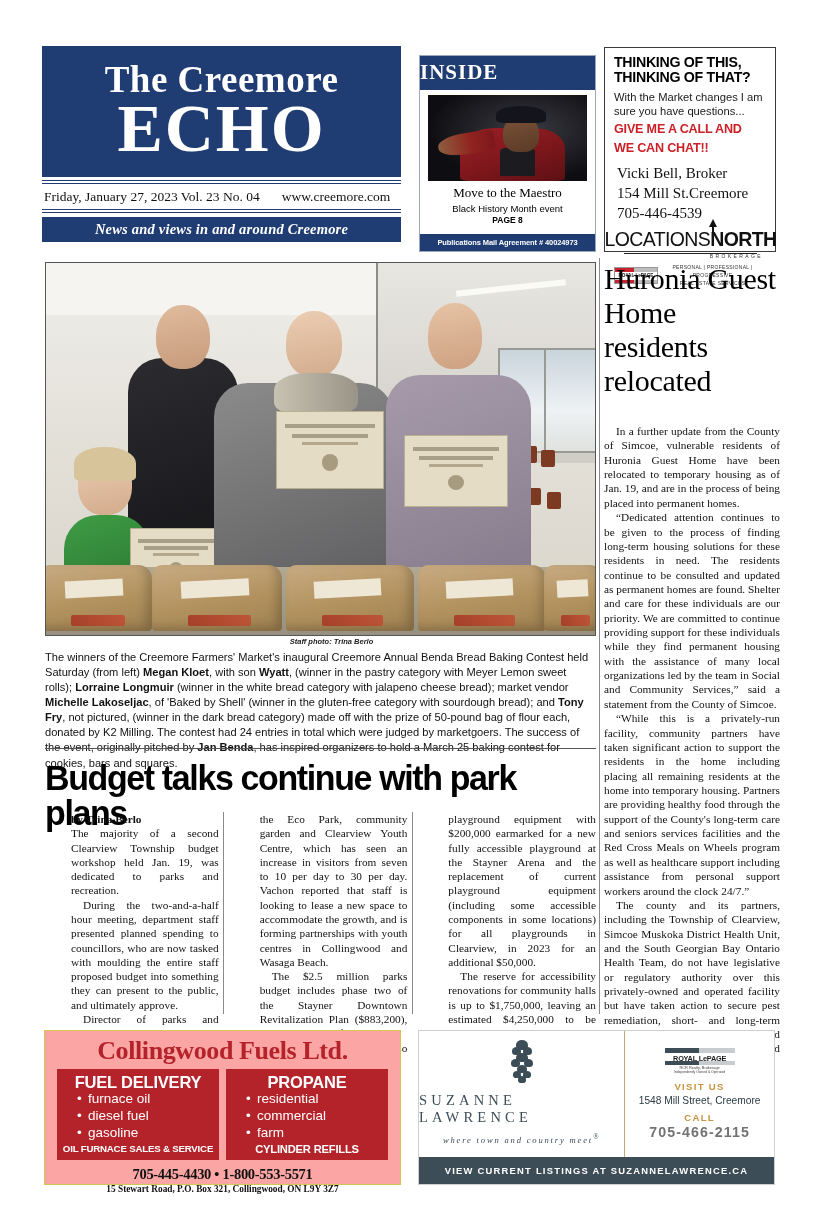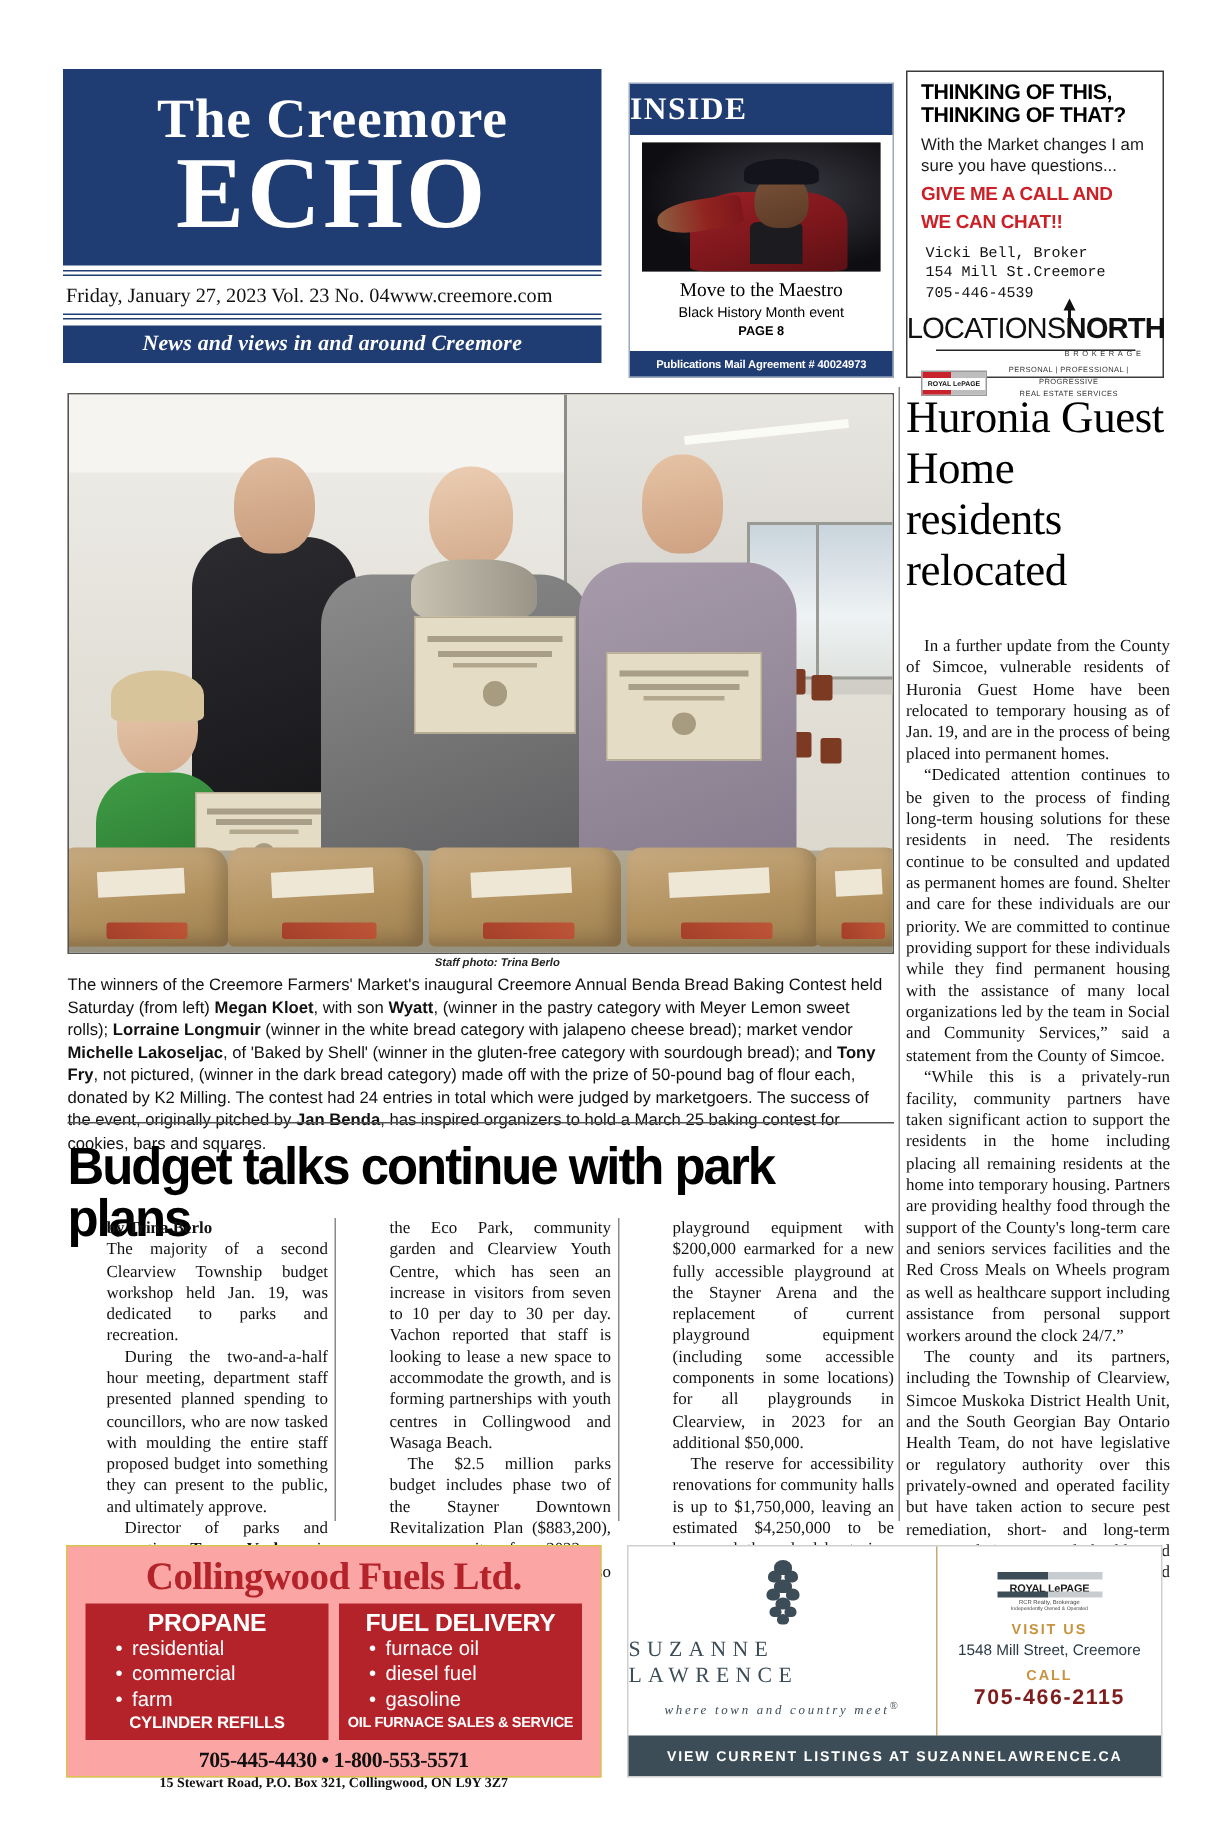--- a/index.html
+++ b/index.html
@@ -20,21 +20,21 @@
     color:#fff; line-height:1;
   }
   .mast-the { font-family:"Liberation Serif", serif; font-weight:bold; font-size:37px; letter-spacing:0.5px; margin-bottom:-4px;}
   .mast-echo { font-family:"Liberation Serif", serif; font-weight:bold; font-size:68px; letter-spacing:2px; }
   .mast-rule { width:100%; height:4px; border-top:1.5px solid #1f3c73; border-bottom:1.5px solid #1f3c73; margin-top:3px;}
   .mast-date-row {
     display:flex; align-items:center; justify-content:flex-start;
     font-size:13.5px; padding:5px 2px 4px 2px; color:#111;
   }
   .mast-date { }
-  .mast-url { }
+  .mast-url { margin-left:22px; }
   .mast-rule2 { width:100%; height:4px; border-top:1.5px solid #1f3c73; border-bottom:1.5px solid #1f3c73; margin-bottom:4px;}
   .mast-tag {
     width:100%; height:25px; background:#1f3c73; color:#fff;
     display:flex; align-items:center; justify-content:center;
     font-style:italic; font-weight:bold; font-size:14.5px; letter-spacing:0.2px;
   }
 
   
   .inside-box { position:absolute; left:419px; top:55px; width:177px; height:197px;
                 border:1px solid #9aa7bd; background:#fff; }
@@ -64,21 +64,21 @@
   
   .tr-ad { position:absolute; left:604px; top:47px; width:172px; height:205px;
            border:1px solid #3b3b3b; background:#fff; padding:7px 8px 5px 9px; }
   .tr-h { font-family:"Liberation Sans",sans-serif; font-weight:bold; font-size:14.2px;
           line-height:1.07; color:#000; letter-spacing:-0.3px;}
   .tr-body { font-family:"Liberation Sans",sans-serif; font-size:11.2px; line-height:1.18;
              color:#1a1a1a; margin-top:6px; }
   .tr-red { font-family:"Liberation Sans",sans-serif; font-weight:bold; font-size:12.6px;
             line-height:1.1; color:#cc2027; margin-top:5px; letter-spacing:-0.2px;}
   .tr-red .ex { color:#cc2027; }
-  .tr-info { font-family:Liberation Mono, monospace; font-size:10px; line-height:1.35;
+  .tr-info { font-family:Liberation Serif, serif; font-size:15px; line-height:1.35;
              color:#111; margin-top:7px; padding-left:3px;}
   .tr-logo-wrap { margin-top:5px; }
   .tr-logo { font-family:"Liberation Sans",sans-serif; font-size:19.5px; letter-spacing:-0.6px;
              color:#111; display:flex; align-items:baseline; justify-content:center; position:relative;}
   .tr-logo .b { font-weight:bold; }
   .tr-arrow { position:absolute; left:95px; top:-9px; width:0; height:0;
               border-left:4px solid transparent; border-right:4px solid transparent; border-bottom:8px solid #111;}
   .tr-arrow-stem { position:absolute; left:98px; top:-2px; width:2px; height:7px; background:#111;}
   .tr-brokerage { font-family:"Liberation Sans",sans-serif; font-size:5px; letter-spacing:2.4px;
                   text-align:right; color:#333; padding-right:4px; margin-top:-1px;}
@@ -201,21 +201,21 @@
   .sl-rlp .s1 { position:absolute; left:0; right:0; top:17px; text-align:center; font-size:3.9px;
                 font-family:"Liberation Sans",sans-serif; color:#444;}
   .sl-rlp .s2 { position:absolute; left:0; right:0; top:21.5px; text-align:center; font-size:3.4px;
                 font-family:"Liberation Sans",sans-serif; color:#444;}
   .sl-visit { font-family:"Liberation Sans",sans-serif; font-weight:bold; font-size:9.6px;
               color:#c8933f; letter-spacing:1.3px;}
   .sl-addr { font-family:"Liberation Sans",sans-serif; font-size:10.2px; color:#2c3a43; margin-top:3px;}
   .sl-call { font-family:"Liberation Sans",sans-serif; font-weight:bold; font-size:9.6px;
              color:#c8933f; letter-spacing:1.3px; margin-top:6px;}
   .sl-phone { font-family:"Liberation Sans",sans-serif; font-weight:bold; font-size:14.2px;
-              color:#7f1d1d; letter-spacing:1.1px; margin-top:1px;}
+              color:#737373; letter-spacing:1.1px; margin-top:1px;}
   .sl-foot { height:27px; background:#3d4d57; color:#fff; display:flex; align-items:center;
              justify-content:center; font-family:"Liberation Sans",sans-serif; font-weight:bold;
              font-size:9.4px; letter-spacing:1.25px;}
 </style>
 </head>
 <body>
 
 <div class="page">
 
   <div class="masthead">
@@ -402,32 +402,32 @@
     <p>In a further update from the County of Simcoe, vulnerable residents of Huronia Guest Home have been relocated to temporary housing as of Jan. 19, and are in the process of being placed into permanent homes.</p>
     <p>“Dedicated attention continues to be given to the process of finding long-term housing solutions for these residents in need. The residents continue to be consulted and updated as permanent homes are found. Shelter and care for these individuals are our priority. We are committed to continue providing support for these individuals while they find permanent housing with the assistance of many local organizations led by the team in Social and Community Services,” said a statement from the County of Simcoe.</p>
     <p>“While this is a privately-run facility, community partners have taken significant action to support the residents in the home including placing all remaining residents at the home into temporary housing. Partners are providing healthy food through the support of the County's long-term care and seniors services facilities and the Red Cross Meals on Wheels program as well as healthcare support including assistance from personal support workers around the clock 24/7.”</p>
     <p>The county and its partners, including the Township of Clearview, Simcoe Muskoka District Health Unit, and the South Georgian Bay Ontario Health Team, do not have legislative or regulatory authority over this privately-owned and operated facility but have taken action to secure pest remediation, short- and long-term accommodation, mental health and physical support, meals, and transportation.</p>
   </div>
 
   <div class="cf-ad">
     <div class="cf-title">Collingwood Fuels Ltd.</div>
     <div class="cf-boxes">
       <div class="cf-box">
+        <div class="cf-bh">FUEL DELIVERY</div>
+        <div class="cf-li"><span class="bt">•</span><span>furnace oil</span></div>
+        <div class="cf-li"><span class="bt">•</span><span>diesel fuel</span></div>
+        <div class="cf-li"><span class="bt">•</span><span>gasoline</span></div>
+        <div class="cf-sub small">OIL FURNACE SALES &amp; SERVICE</div>
+      </div>
+      <div class="cf-box">
         <div class="cf-bh">PROPANE</div>
         <div class="cf-li"><span class="bt">•</span><span>residential</span></div>
         <div class="cf-li"><span class="bt">•</span><span>commercial</span></div>
         <div class="cf-li"><span class="bt">•</span><span>farm</span></div>
         <div class="cf-sub">CYLINDER REFILLS</div>
-      </div>
-      <div class="cf-box">
-        <div class="cf-bh">FUEL DELIVERY</div>
-        <div class="cf-li"><span class="bt">•</span><span>furnace oil</span></div>
-        <div class="cf-li"><span class="bt">•</span><span>diesel fuel</span></div>
-        <div class="cf-li"><span class="bt">•</span><span>gasoline</span></div>
-        <div class="cf-sub small">OIL FURNACE SALES &amp; SERVICE</div>
       </div>
     </div>
     <div class="cf-phone">705-445-4430  •  1-800-553-5571</div>
     <div class="cf-addr">15 Stewart Road, P.O. Box 321, Collingwood, ON L9Y 3Z7</div>
   </div>
 
   <div class="sl-ad">
     <div class="sl-main">
       <div class="sl-left">
         <div class="sl-cone">

